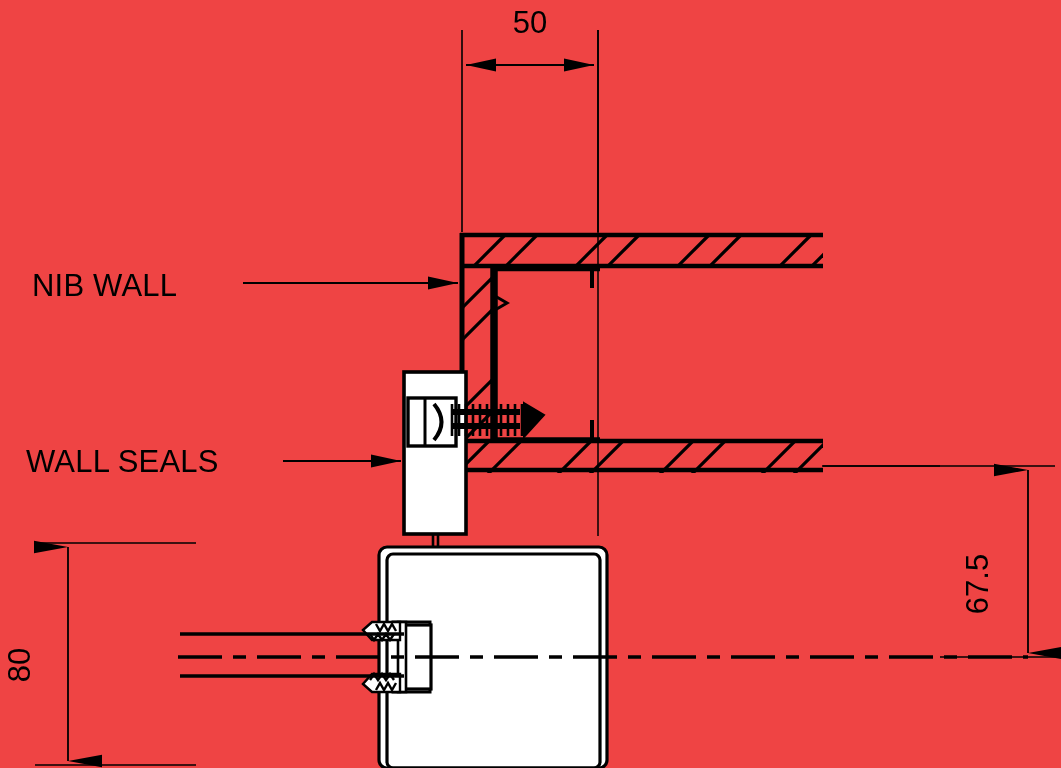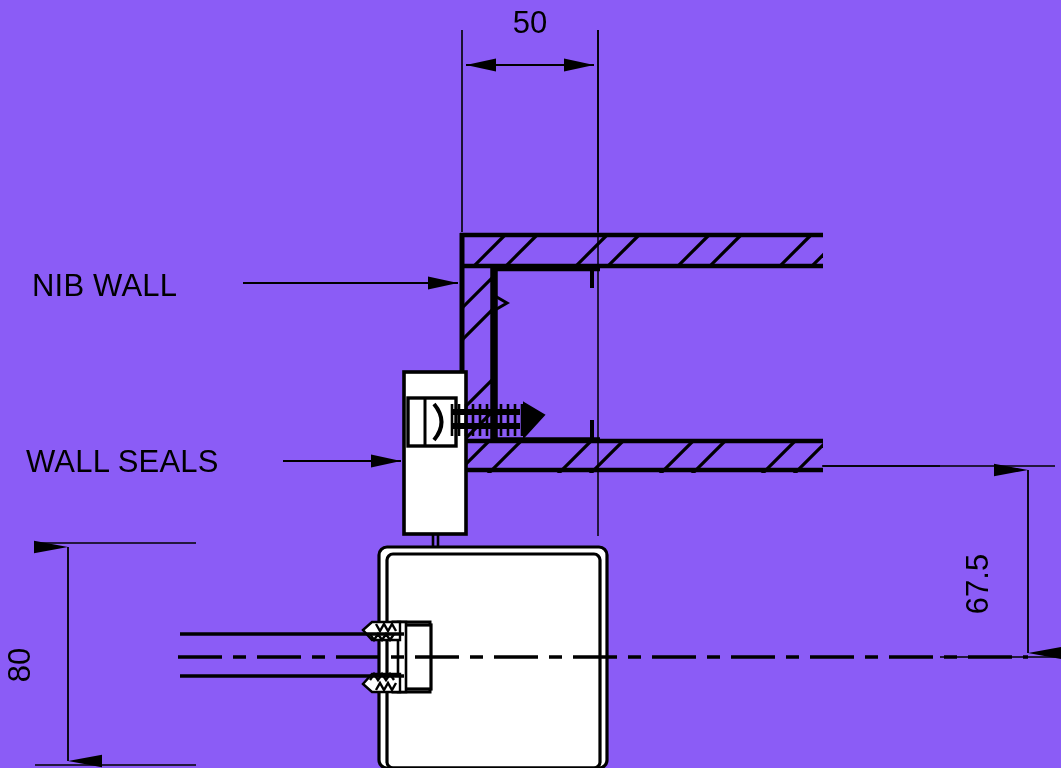--- a/index.html
+++ b/index.html
@@ -7,21 +7,21 @@
     padding: 0;
     background: #ffffff;
   }
   body {
     font-family: "Liberation Sans", sans-serif;
   }
   #drawing-root {
     position: relative;
     width: 1061px;
     height: 768px;
-    background: #8b5cf6;
+    background: #ef4444;
     overflow: hidden;
   }
   svg#cad {
     position: absolute;
     top: 0;
     left: 0;
     width: 1061px;
     height: 768px;
     display: block;
   }

